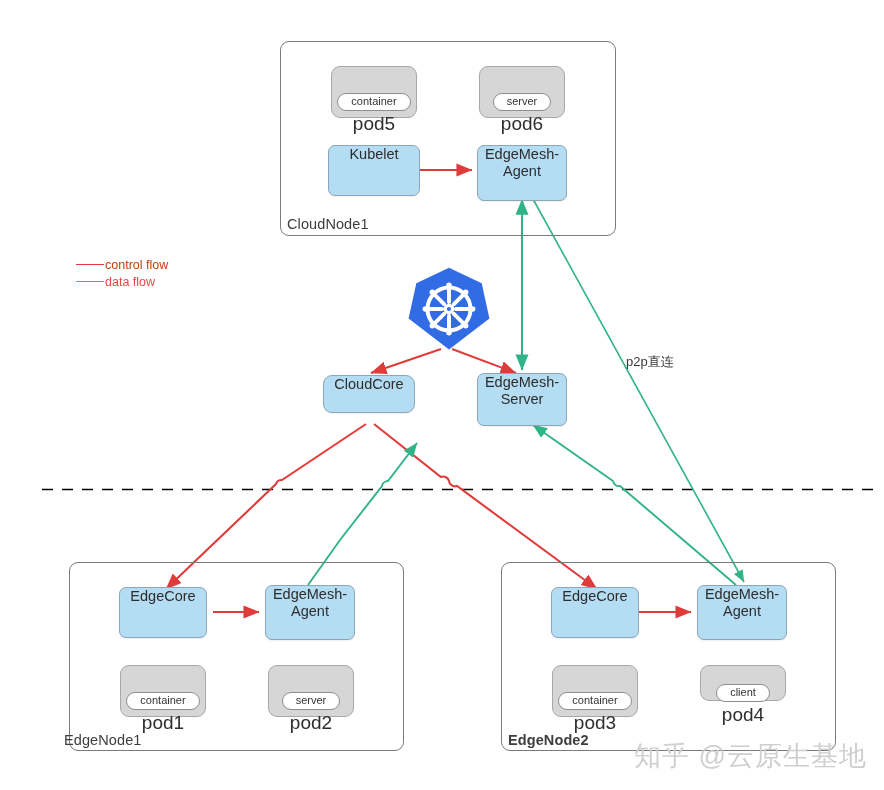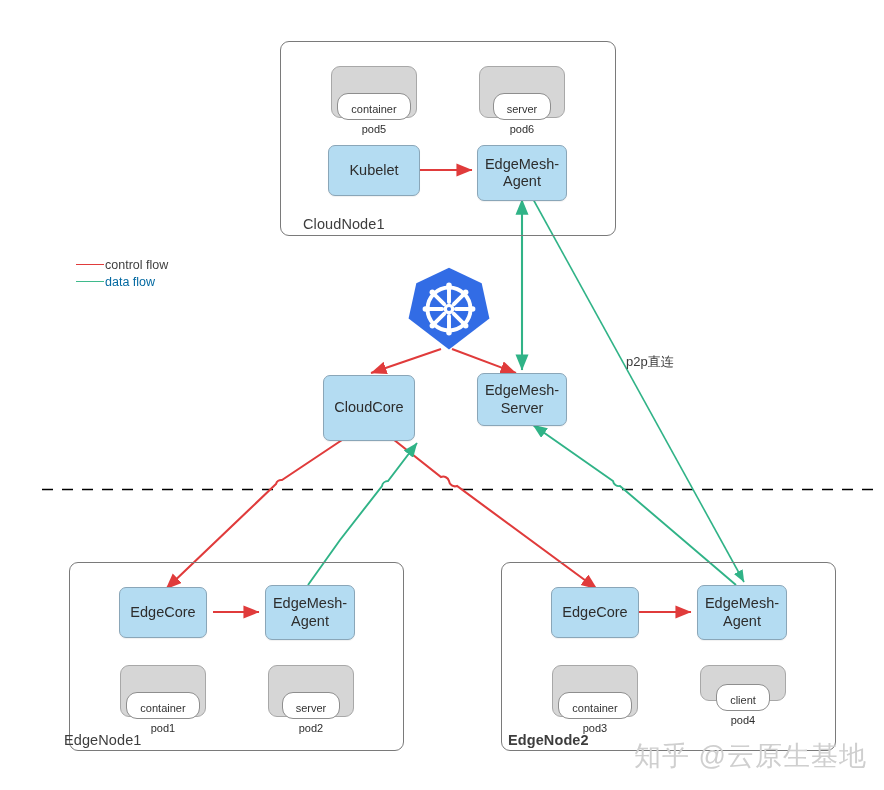--- a/index.html
+++ b/index.html
@@ -30,21 +30,21 @@
     letter-spacing:.1px;
   }
 
   
   .comp{
     position:absolute;
     box-sizing:border-box;
     background:#b4dcf2;
     border:1px solid #8aa6b8;
     border-radius:7px;
-    display:flex;align-items:center;justify-content:center;
+    display:flex;align-items:flex-start;justify-content:center;
     text-align:center;
     color:#2d2d2d;
     font-size:14.5px;
     line-height:1.18;
     box-shadow:0 1px 1px rgba(0,0,0,.06);
   }
   .comp span{display:block;}
 
   
   .pod{
@@ -56,40 +56,40 @@
     display:flex;flex-direction:column;
     align-items:center;justify-content:center;
     gap:3px;
   }
   .pod-pill{
     background:#ffffff;
     border:1px solid #8e8e8e;
     border-radius:11px;
     font-size:11px;
     color:#333;
-    padding:9px 13px 2px 13px;
+    padding:1px 13px 2px 13px;
     line-height:1.25;
     white-space:nowrap;
     margin-top:44px;
   }
   .pod-name{
-    font-size:11px;
+    font-size:19px;
     color:#2e2e2e;
     line-height:1.1;
   }
 
   
   #legend{position:absolute;left:76px;top:257px;}
   .leg-row{display:flex;align-items:center;height:15px;margin-bottom:2px;}
   .leg-line{width:28px;height:0;border-top:1.6px solid #000;}
   .leg-text{font-size:12.5px;margin-left:1px;white-space:nowrap;}
   .leg-ctrl .leg-line{border-color:#e03b3b;}
-  .leg-ctrl .leg-text{color:#404040;}
+  .leg-ctrl .leg-text{color:#c2410c;}
   .leg-data .leg-line{border-color:#3fba8c;}
-  .leg-data .leg-text{color:#0369a1;}
+  .leg-data .leg-text{color:#ef4444;}
 
   
   #p2p-label{
     position:absolute;left:626px;top:353px;
     font-size:13px;color:#3a3a3a;white-space:nowrap;
   }
 
   
   #k8s{position:absolute;left:406px;top:266px;width:86px;height:86px;}
 
@@ -137,21 +137,21 @@
     <path d="M 522,201 L 522,370" fill="none" stroke="#30b387" stroke-width="2.1" marker-end="url(#arw-green)" marker-start="url(#arw-green-s)"></path>
 
     <path d="M 533,199 L 744,582" fill="none" stroke="#30b387" stroke-width="1.6" marker-end="url(#arw-green)"></path>
 
     <path d="M 310,585 L 278,540 L 236,486 A 6,6 0 0 0 230,481 L 201,443" fill="none" stroke="#30b387" stroke-width="1.9" transform="translate(309,0) scale(-1,1) translate(-309,0)" marker-end="url(#arw-green)"></path>
 
     <path d="M 736,585 L 620,486 A 6,6 0 0 1 613,481 L 533,425" fill="none" stroke="#30b387" stroke-width="1.9" marker-end="url(#arw-green)"></path>
   </svg>
 
   <div class="node-box" style="left:280px;top:41px;width:336px;height:195px;"></div>
-  <div class="node-label" style="left:287px;top:216px;margin-left:16px;">CloudNode1</div>
+  <div class="node-label" style="left:287px;top:216px;">CloudNode1</div>
 
   <div class="pod" style="left:331px;top:66px;width:86px;height:52px;">
     <div class="pod-pill">container</div>
     <div class="pod-name">pod5</div>
   </div>
   <div class="pod" style="left:479px;top:66px;width:86px;height:52px;">
     <div class="pod-pill">server</div>
     <div class="pod-name">pod6</div>
   </div>
 
@@ -198,21 +198,21 @@
         <circle cx="22.5" cy="50" r="3.2"></circle>
         <circle cx="77.5" cy="50" r="3.2"></circle>
         <circle cx="30.6" cy="30.6" r="3.2"></circle>
         <circle cx="69.4" cy="69.4" r="3.2"></circle>
         <circle cx="69.4" cy="30.6" r="3.2"></circle>
         <circle cx="30.6" cy="69.4" r="3.2"></circle>
       </g>
     </svg>
   </div>
 
-  <div class="comp" style="left:323px;top:375px;width:92px;height:66px;">
+  <div class="comp" style="left:323px;top:375px;width:92px;height:38px;border-radius:9px;">
     <span>CloudCore</span>
   </div>
   <div class="comp" style="left:477px;top:373px;width:90px;height:53px;">
     <div>
       <span>EdgeMesh-</span>
       <span>Server</span>
     </div>
   </div>
 
   <div id="p2p-label">p2p直连</div>

